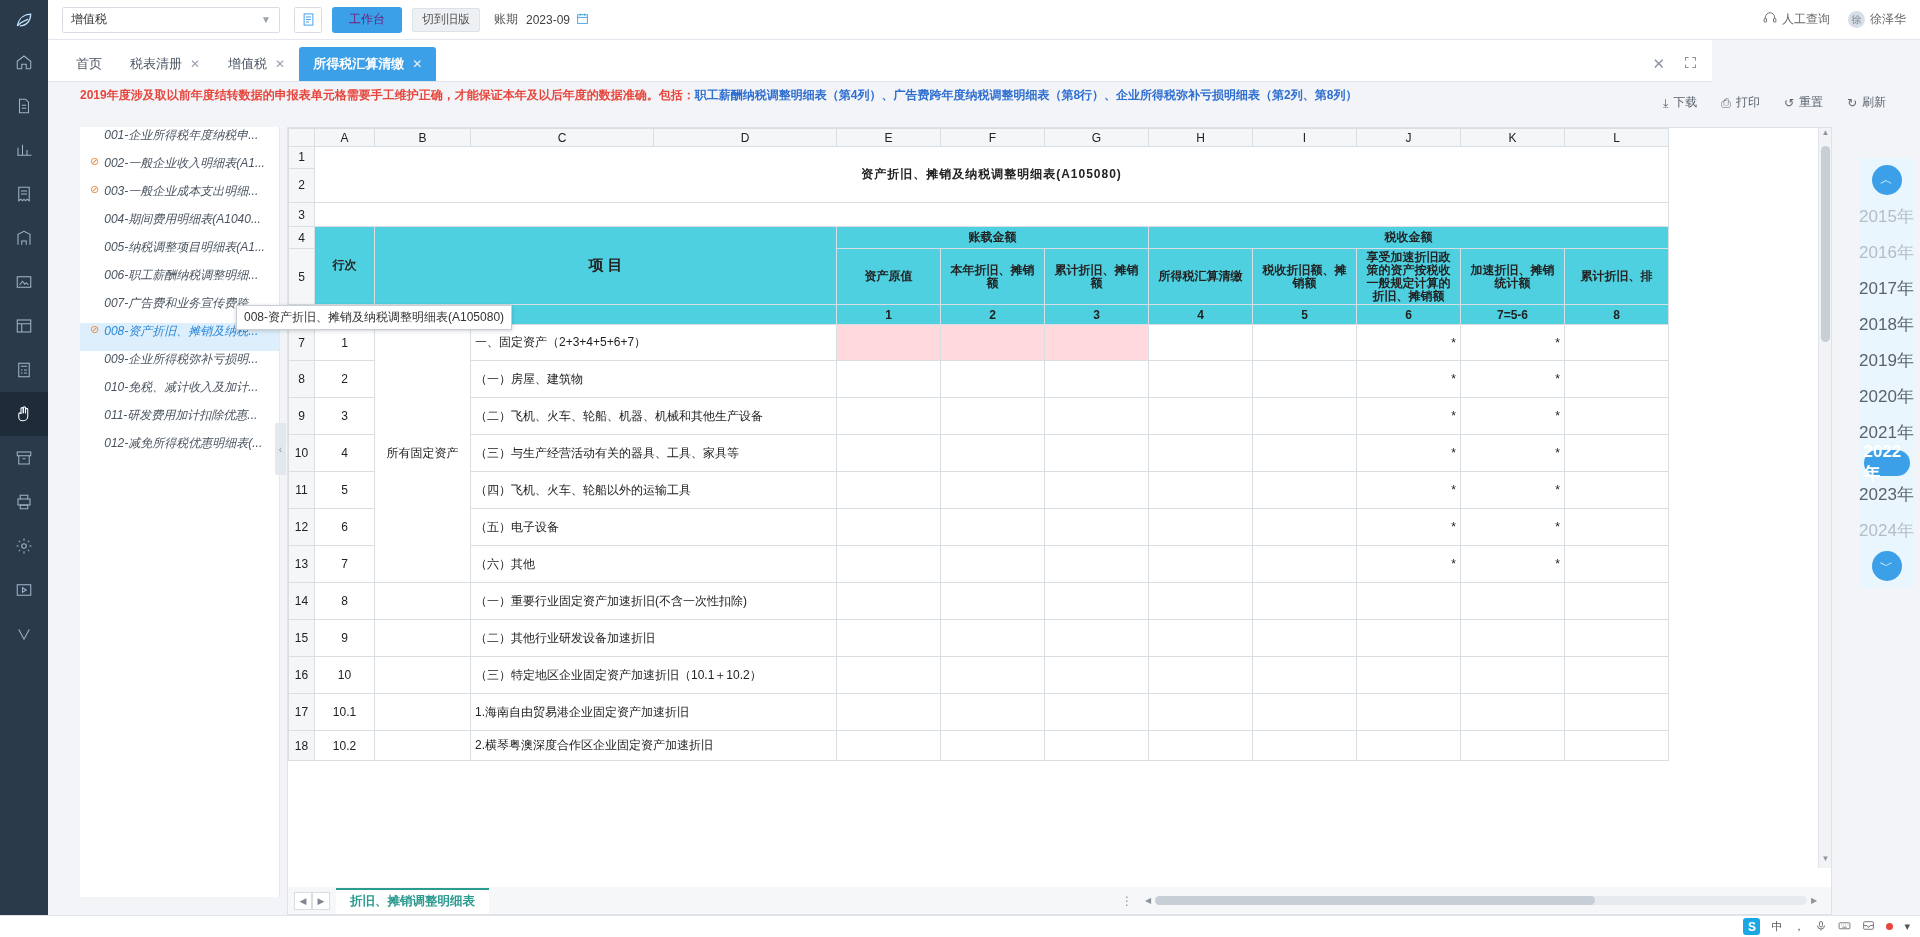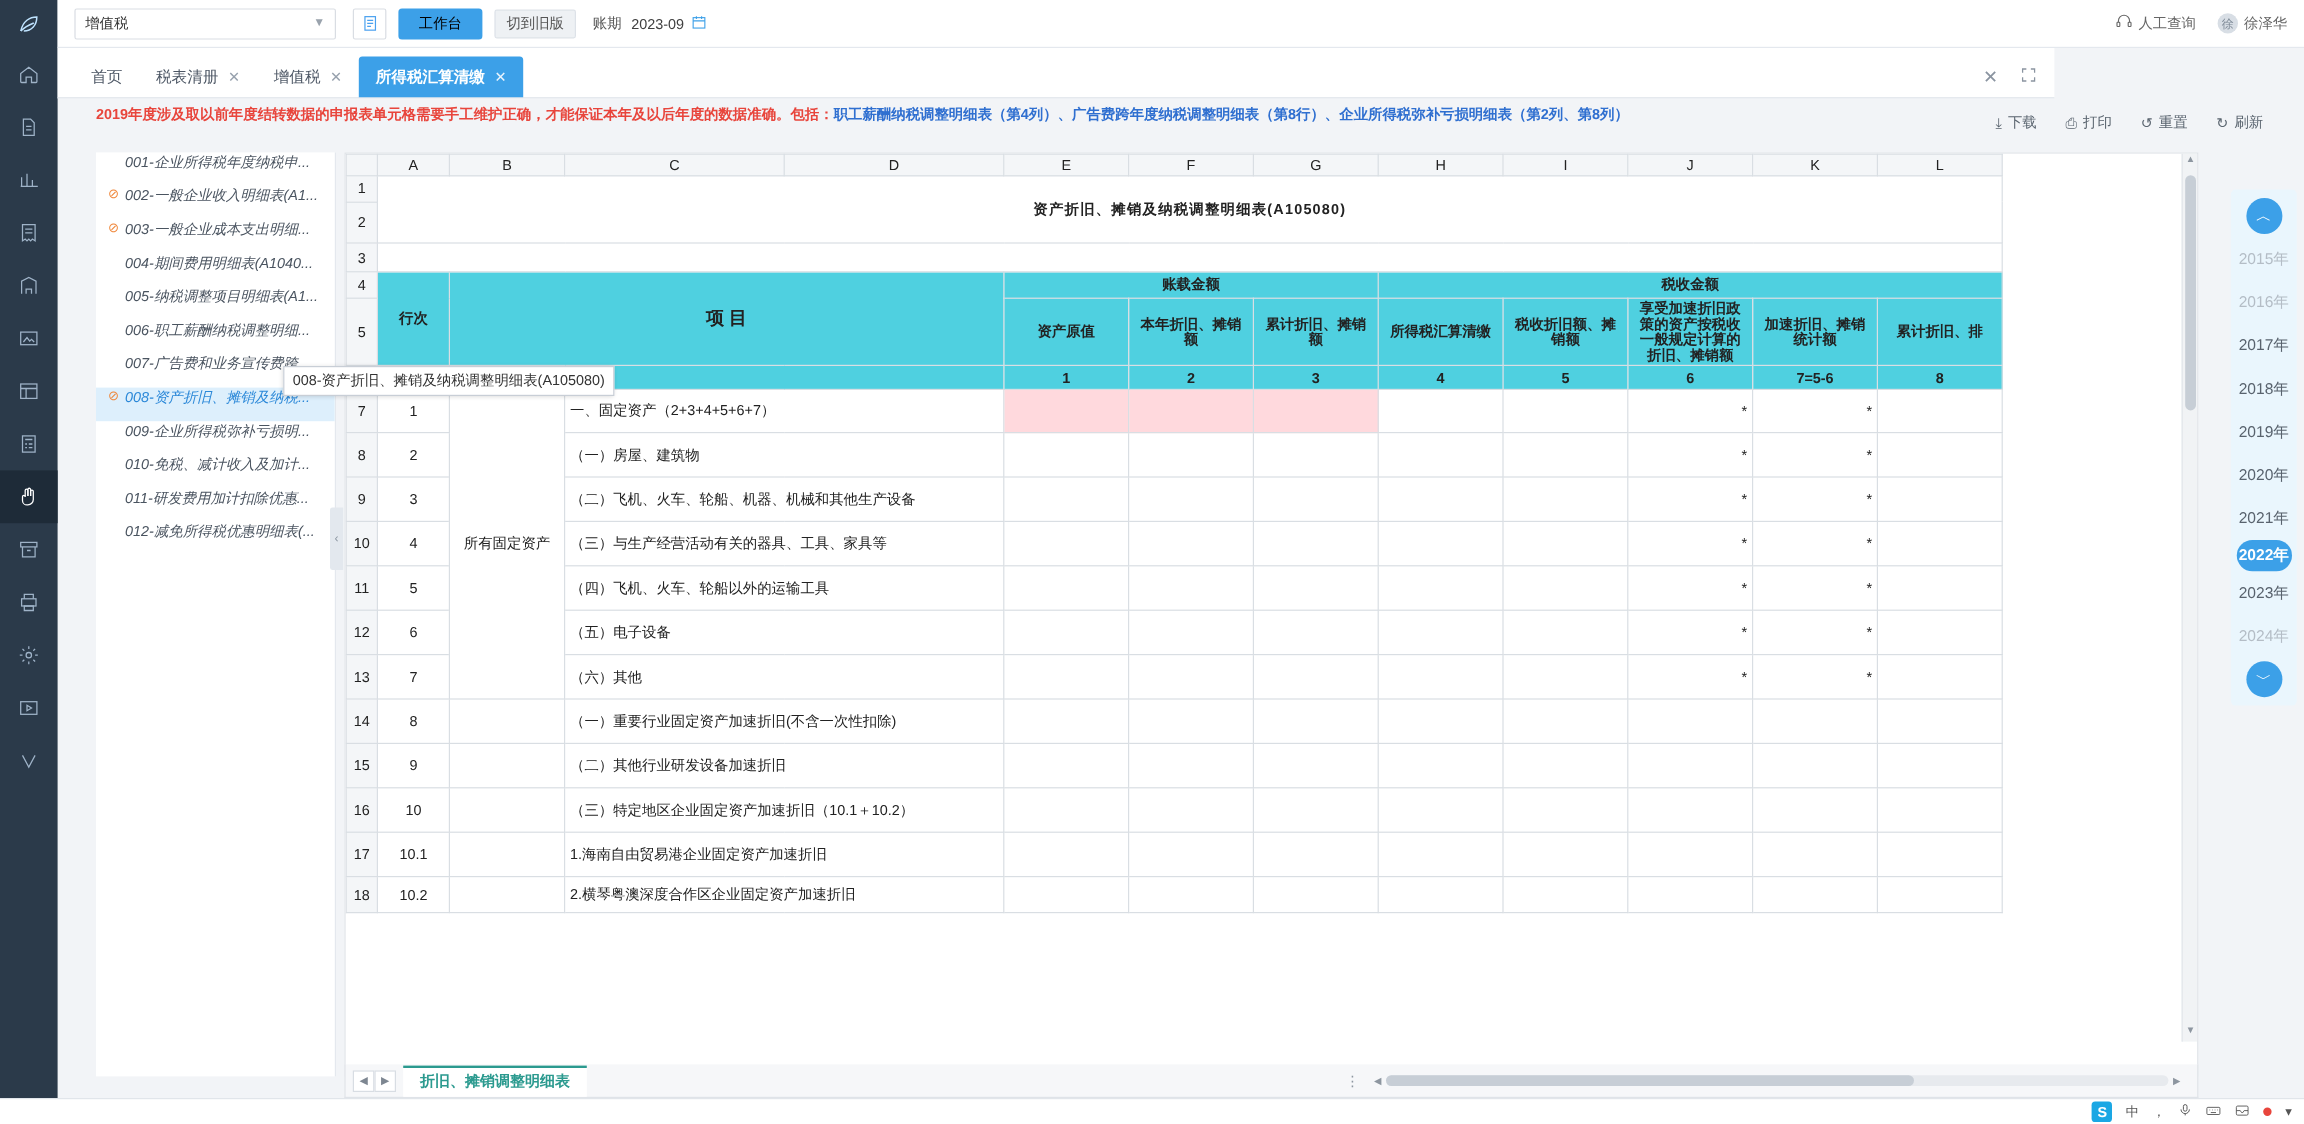--- a/index.html
+++ b/index.html
@@ -39,21 +39,21 @@
     width: 218px; height: 26px; border: 1px solid #d9dde3; border-radius: 2px;
     display: flex; align-items: center; padding: 0 8px; background: #fff;
     font-size: 12px; color: #333; justify-content: space-between;
   }
   .tax-select .caret { color: #9aa3ad; font-size: 10px; }
   .tb-icon-btn {
     width: 28px; height: 26px; margin-left: 14px; border: 1px solid #d9dde3; border-radius: 2px;
     display: flex; align-items: center; justify-content: center; color: #49a0ef; background: #fff;
   }
   .btn-primary {
-    margin-left: 10px; height: 26px; padding: 0 17px; background: #3ca0e8; color: #000000;
+    margin-left: 10px; height: 26px; padding: 0 17px; background: #3ca0e8; color: #701a75;
     border-radius: 3px; display: flex; align-items: center; font-size: 12px;
   }
   .btn-light {
     margin-left: 10px; height: 24px; padding: 0 9px; background: #eef1f4; color: #555;
     border: 1px solid #dde2e8; border-radius: 2px; display: flex; align-items: center; font-size: 12px;
   }
   .tb-label { margin-left: 14px; color: #555; font-size: 12px; }
   .period-box { margin-left: 8px; display: flex; align-items: center; color: #404040; font-size: 12px; }
   .period-box .cal { margin-left: 6px; color: #3ca0e8; }
   .topbar-right { margin-left: auto; display: flex; align-items: center; gap: 18px; color: #666; }
@@ -144,21 +144,21 @@
   
   .yearrail {
     position: absolute; right: 6px; top: 158px; width: 55px; height: 430px;
     background: #eaf6fd; border-radius: 4px; display: flex; flex-direction: column; align-items: center;
     padding-top: 4px;
   }
   .year-btn {
     width: 30px; height: 30px; border-radius: 50%; background: #3ca0e8; color: #fff;
     display: flex; align-items: center; justify-content: center; font-size: 13px; margin: 3px 0;
   }
-  .year-item { height: 36px; display: flex; align-items: center; justify-content: center; font-size: 13px; color: #59636e; width: 55px; }
+  .year-item { height: 36px; display: flex; align-items: center; justify-content: center; font-size: 17px; color: #59636e; width: 55px; }
   .year-item.active { background: #3ca0e8; color: #fff; border-radius: 14px; width: 46px; height: 26px; font-weight: bold; }
   .year-item.dim { color: #b4bdc6; }
 
   
   .bottombar {
     position: absolute; left: 287px; bottom: 22px; width: 1545px; height: 28px;
     background: #f6f7f9; border: 1px solid #dfe3e8; border-top: none; display: flex; align-items: center;
   }
   .nav-arrows { display: flex; gap: 0; margin: 0 6px; }
   .nav-arrows span {

